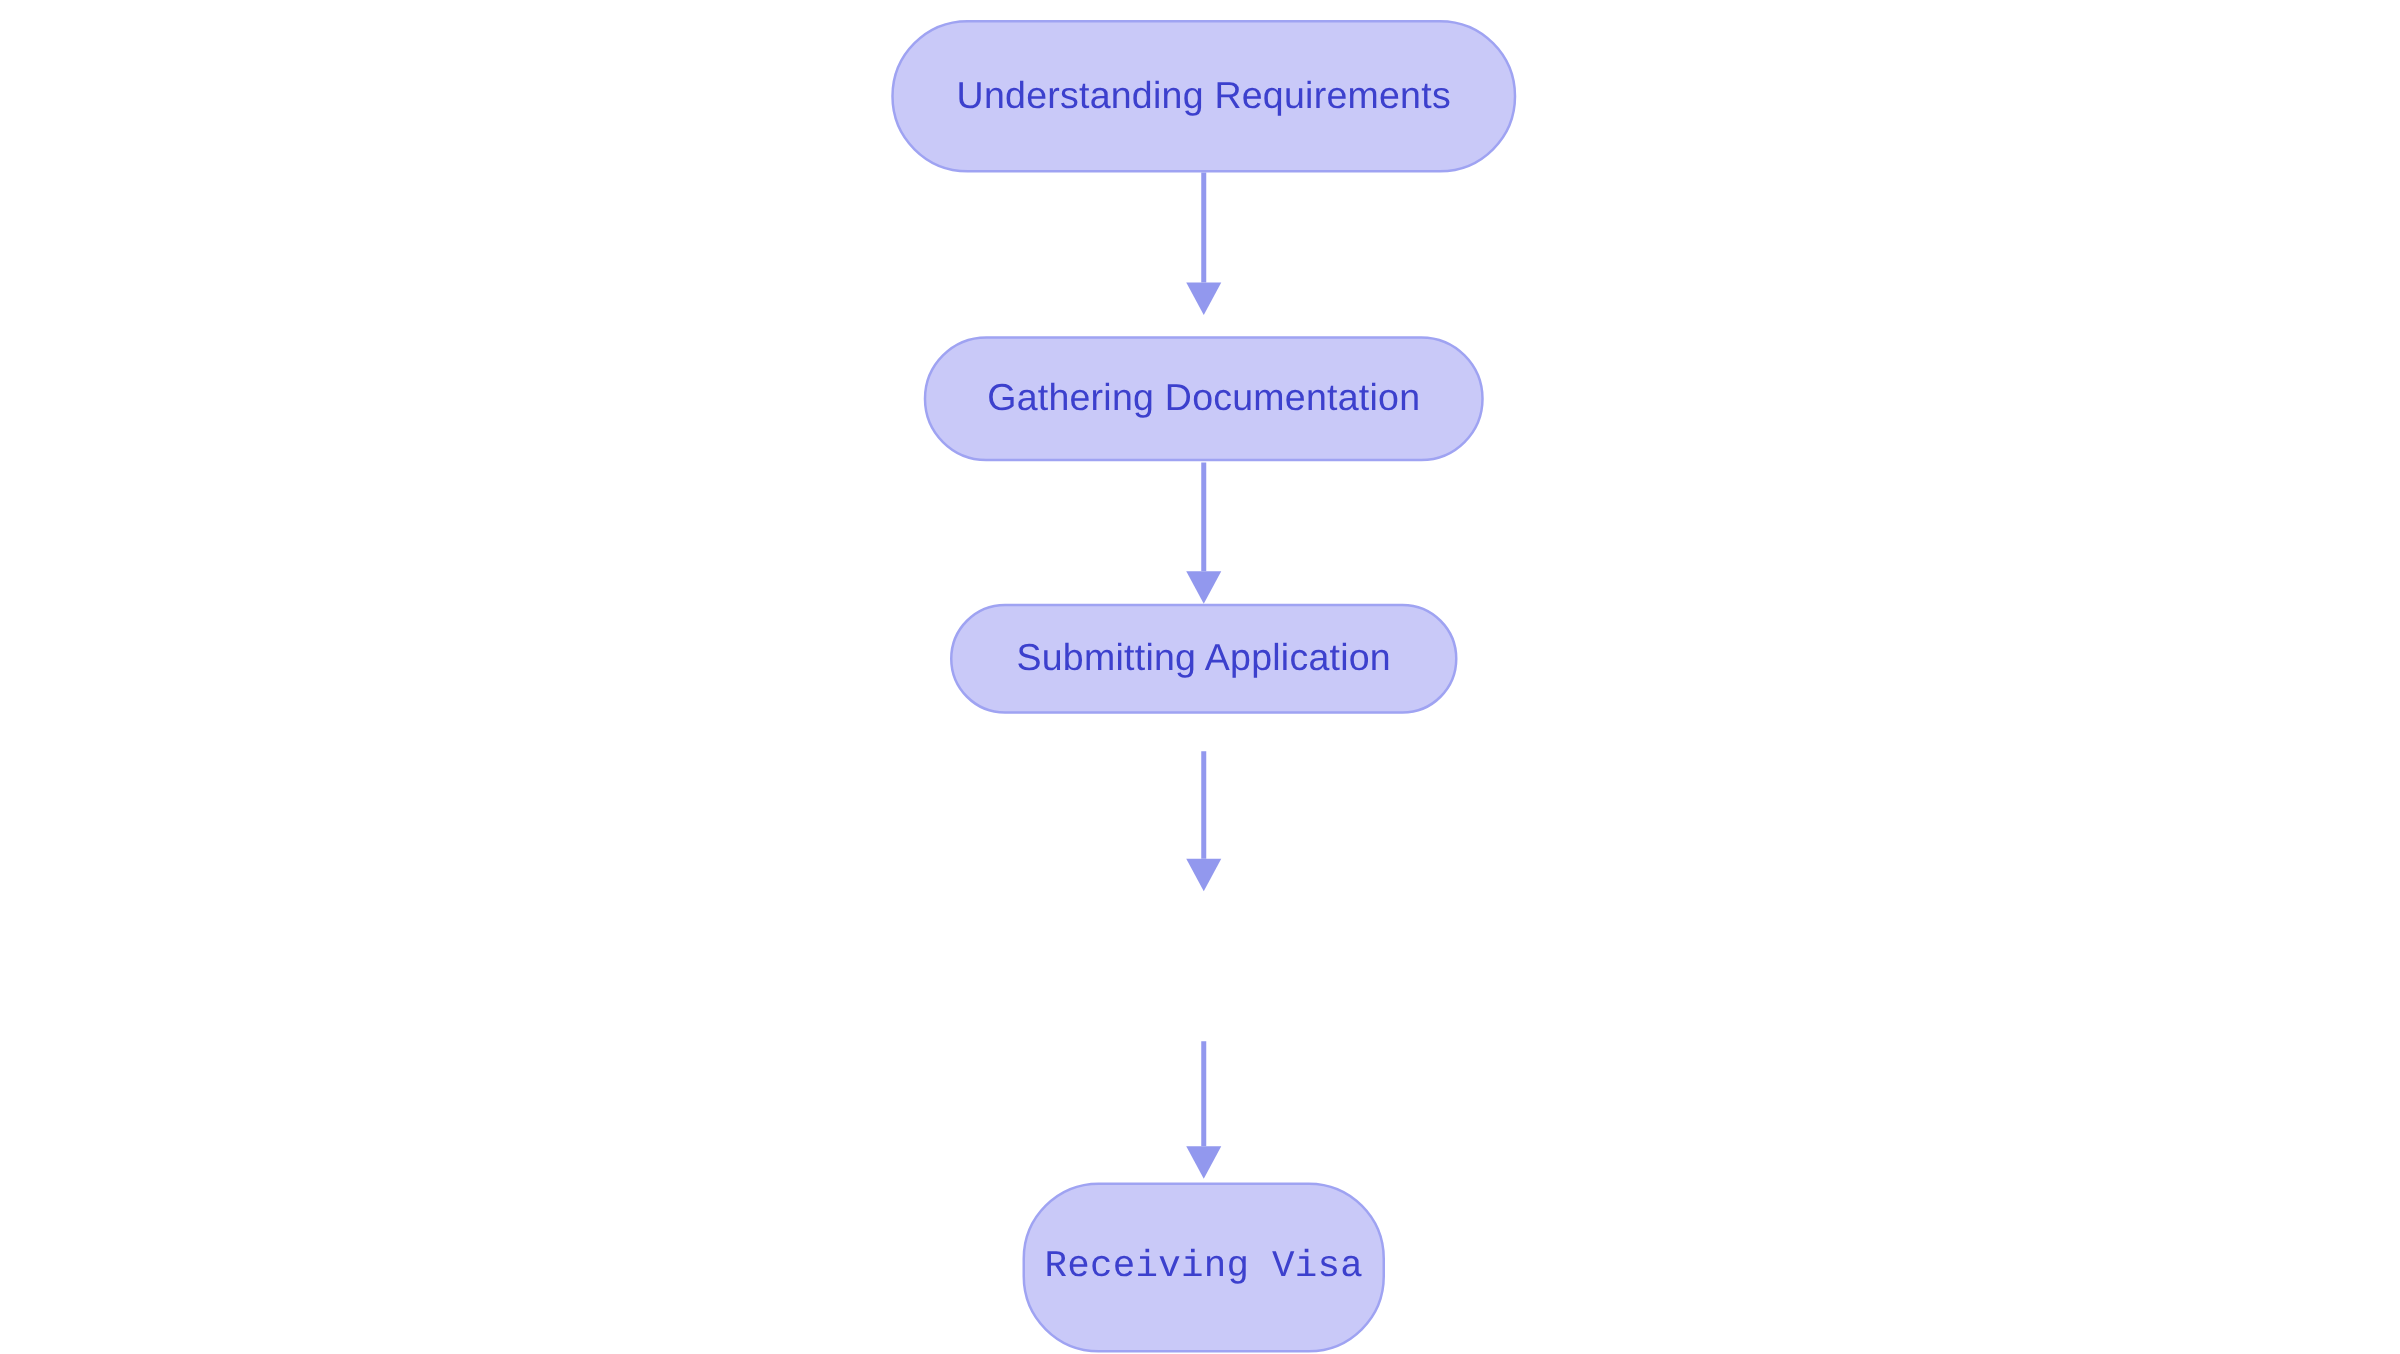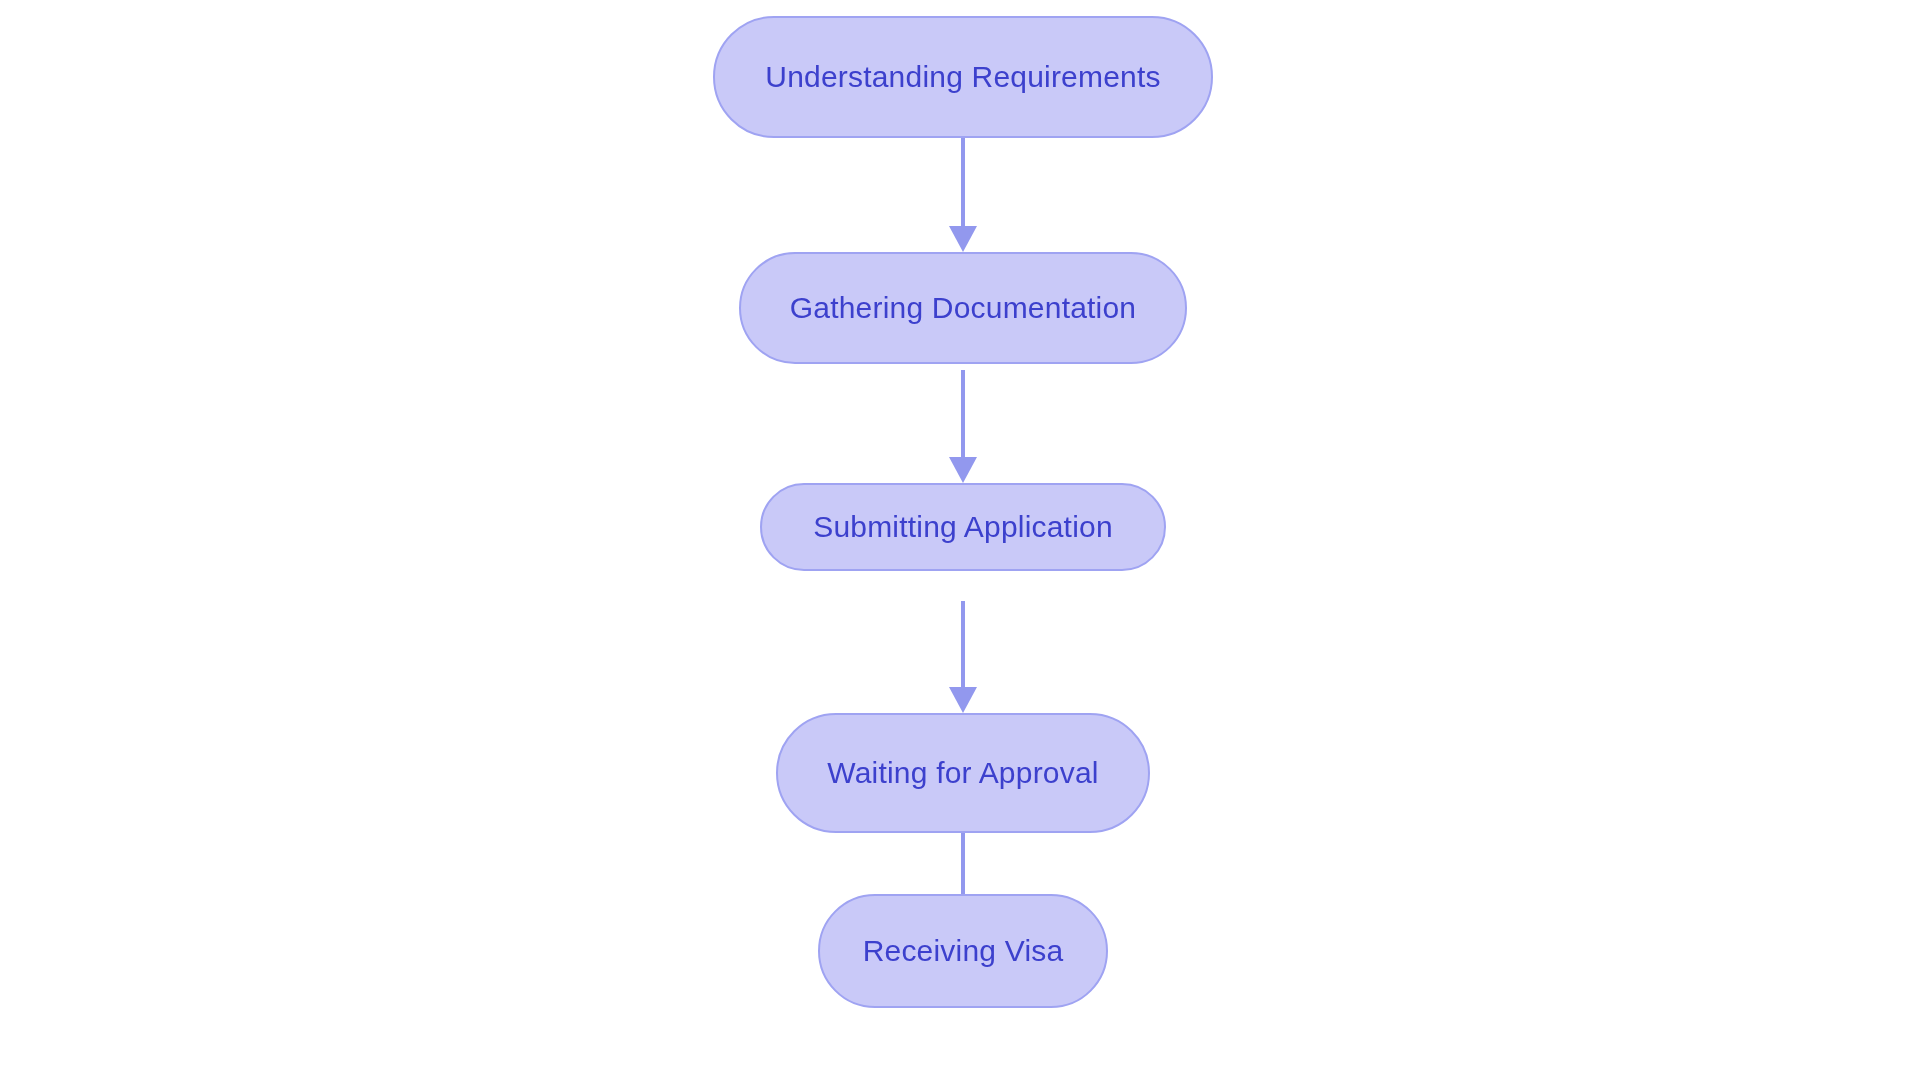--- a/index.html
+++ b/index.html
@@ -25,24 +25,24 @@
     align-items: center;
     justify-content: center;
     color: var(--text-color, #3c40cd);
     font-size: 30px;
     font-weight: 400;
     letter-spacing: 0.2px;
     text-align: center;
     white-space: nowrap;
   }
   .node-1 { left: 713px; top:  16px; width: 500px; height: 122px; }
-  .node-2 { left: 739px; top: 252px; width: 448px; height: 112px; }
+  .node-2 { left: 739px; top: 269px; width: 448px; height: 100px; }
   .node-3 { left: 760px; top: 483px; width: 406px; height: 88px; }
   .node-4 { left: 776px; top: 713px; width: 374px; height: 120px; }
-  .node-5 { left: 818px; top: 894px; width: 290px; height: 114px; }
+  .node-5 { left: 818px; top: 946px; width: 290px; height: 136px; font-family: Liberation Mono, monospace; }
 
   .flow-arrow {
     position: absolute;
     width: 28px;
     display: flex;
     flex-direction: column;
     align-items: center;
   }
   .flow-arrow .shaft {
     width: 4px;
@@ -86,23 +86,20 @@
 
   <div class="flow-node node-3">
     <span>Submitting Application</span>
   </div>
 
   <div class="flow-arrow arrow-3">
     <div class="shaft"></div>
     <div class="head"></div>
   </div>
 
-  <div class="flow-node node-4">
-    <span>Waiting for Approval</span>
-  </div>
 
   <div class="flow-arrow arrow-4">
     <div class="shaft"></div>
     <div class="head"></div>
   </div>
 
   <div class="flow-node node-5">
     <span>Receiving Visa</span>
   </div>
 

